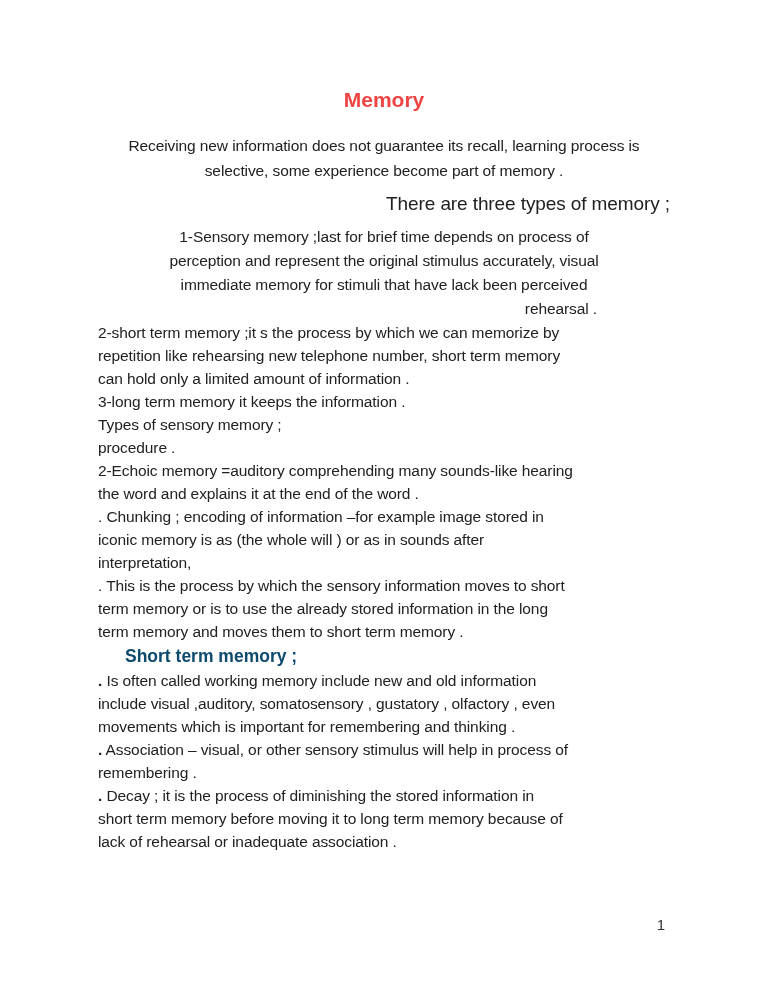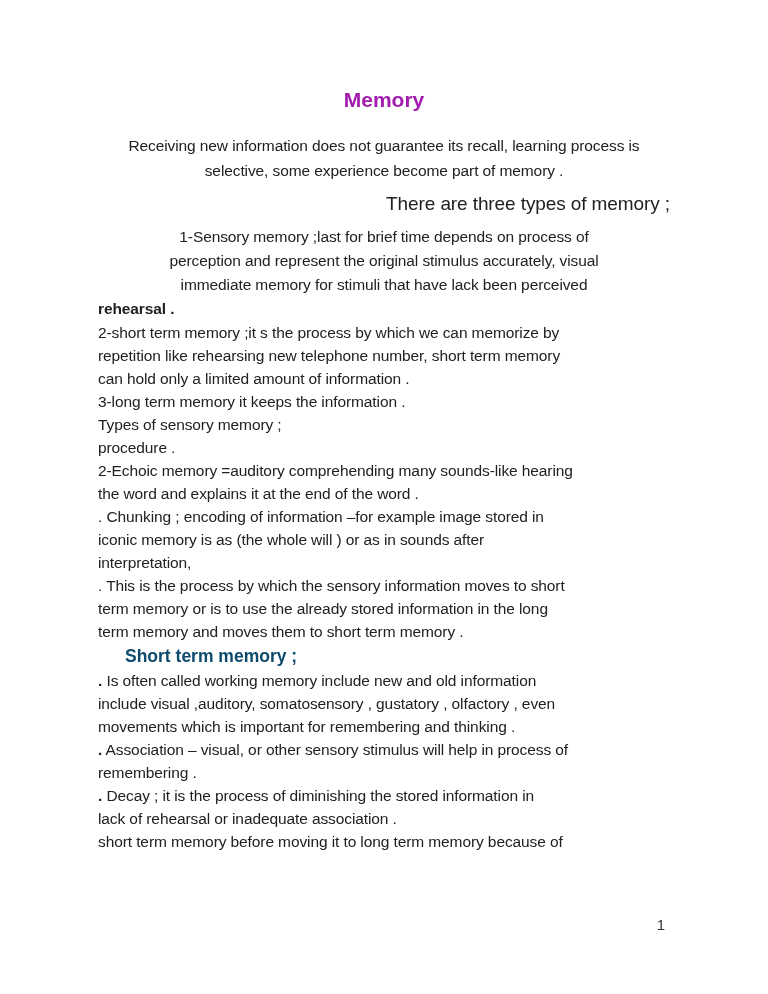--- a/index.html
+++ b/index.html
@@ -14,21 +14,21 @@
   }
   .content {
     padding: 87px 98px 0 98px;
   }
   .doc-title {
     font-size: 21px;
     font-weight: 700;
     text-align: center;
     line-height: 26px;
     margin-bottom: 20px;
-    color: #a21caf;
+    color: #ef4444;
   }
   .intro {
     text-align: center;
     font-size: 15.5px;
     line-height: 25px;
     letter-spacing: -0.1px;
   }
   .types-heading {
     text-align: right;
     font-size: 19px;
@@ -36,21 +36,21 @@
     margin-top: 7px;
     letter-spacing: -0.1px;
   }
   .sensory {
     margin-top: 8px;
     font-size: 15.5px;
     line-height: 24px;
     letter-spacing: -0.1px;
   }
   .sensory .c { text-align: center; white-space: nowrap; }
-  .sensory .r { padding-right: 73px; white-space: nowrap; font-weight: bold; }
+  .sensory .r { text-align: right; padding-right: 73px; white-space: nowrap; }
   .body-block {
     font-size: 15.5px;
     line-height: 23px;
     letter-spacing: -0.1px;
   }
   .body-block .ln { white-space: nowrap; }
   .stm-heading {
     font-size: 17.5px;
     font-weight: 700;
     line-height: 26px;
@@ -108,20 +108,20 @@
 
     <div class="stm-heading">Short term memory ;</div>
 
     <div class="body-block">
       <div class="ln"><span class="bold-dot">.</span><span> Is often called working memory include new and old information</span></div>
       <div class="ln"><span class="bold-dot"></span><span>include visual ,auditory, somatosensory , gustatory , olfactory , even</span></div>
       <div class="ln"><span class="bold-dot"></span><span>movements which is important for remembering and thinking .</span></div>
       <div class="ln"><span class="bold-dot">.</span><span> Association – visual, or other sensory stimulus will help in process of</span></div>
       <div class="ln"><span class="bold-dot"></span><span>remembering .</span></div>
       <div class="ln"><span class="bold-dot">.</span><span> Decay ; it is the process of diminishing the stored information in</span></div>
+      <div class="ln"><span class="bold-dot"></span><span>short term memory before moving it to long term memory because of</span></div>
       <div class="ln"><span class="bold-dot"></span><span>lack of rehearsal or inadequate association .</span></div>
-      <div class="ln"><span class="bold-dot"></span><span>short term memory before moving it to long term memory because of</span></div>
     </div>
 
   </div>
 
   <div class="page-number">1</div>
 </div>
 
 </body></html>

